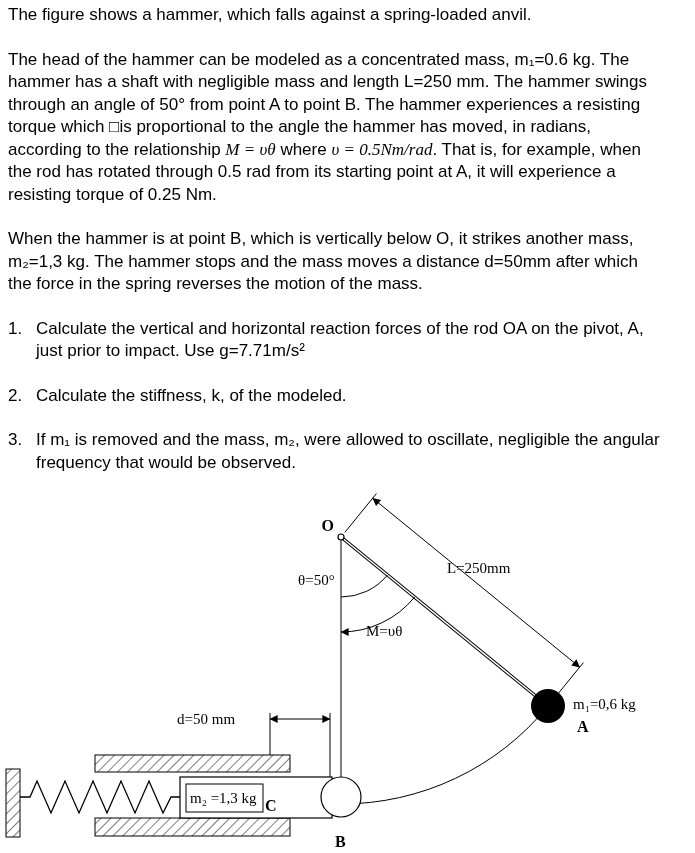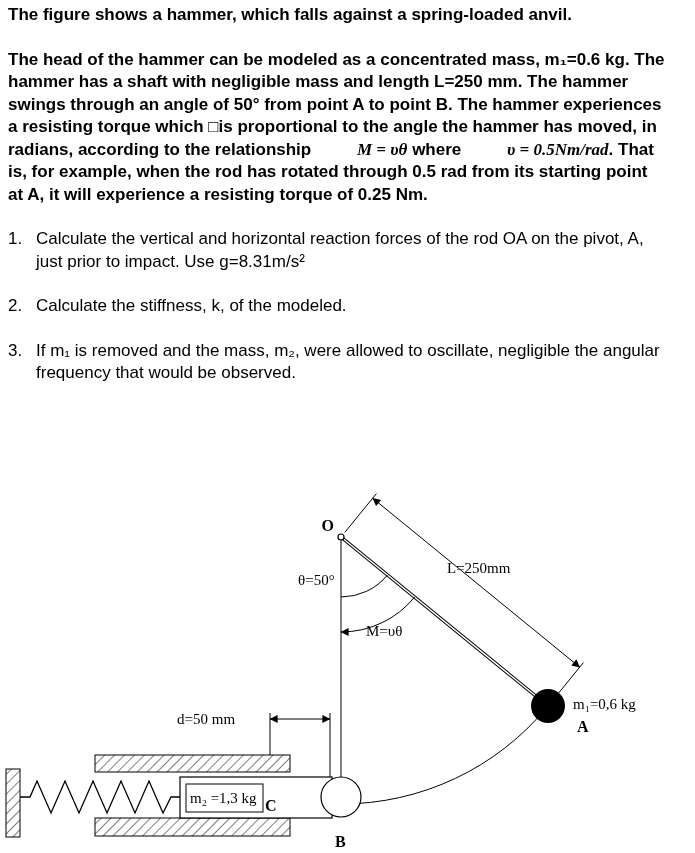--- a/index.html
+++ b/index.html
@@ -7,40 +7,41 @@
     position:relative;
     width:695px;height:853px;
     background:#ffffff;color:#000;
     font-family:"Liberation Sans", sans-serif;
     overflow:hidden;
   }
   .textblock{
     position:absolute;left:8px;top:4px;width:658px;
     font-size:17px;line-height:22.5px;
   }
-  .textblock p{margin:0 0 22px 0;font-weight:bold;}
-  .formula{font-family:"Liberation Serif", serif;font-style:italic;margin-left:41px;}
+  .textblock p{margin:0 0 22px 0;}
+  .formula{font-family:"Liberation Serif", serif;font-style:italic;}
   .q{display:flex;margin:0 0 22px 0;}
   .qnum{flex:0 0 28px;}
   .qtext{flex:1;}
   svg text{font-family:"Liberation Serif", serif;fill:#000;}
   svg .lbl{font-size:15px;}
   svg .pt{font-size:16px;font-weight:bold;}
   svg line, svg path, svg polyline, svg rect, svg circle{shape-rendering:geometricPrecision;}
 </style>
 </head>
 <body>
 
 <div class="textblock">
   <p>The figure shows a hammer, which falls against a spring-loaded anvil.</p>
   <p><span>The head of the hammer can be modeled as a concentrated mass, m₁=0.6 kg. The hammer has a shaft with negligible mass and length L=250 mm. The hammer swings through an angle of 50° from point A to point B. The hammer experiences a resisting torque which □is proportional to the angle the hammer has moved, in radians, according to the relationship </span><span class="formula">M = υθ</span><span> where </span><span class="formula">υ = 0.5Nm/rad</span><span>. That is, for example, when the rod has rotated through 0.5 rad from its starting point at A, it will experience a resisting torque of 0.25 Nm.</span></p>
+  <p>When the hammer is at point B, which is vertically below O, it strikes another mass, m₂=1,3 kg. The hammer stops and the mass moves a distance d=50mm after which the force in the spring reverses the motion of the mass.</p>
 
   <div class="q">
     <span class="qnum">1.</span>
-    <span class="qtext">Calculate the vertical and horizontal reaction forces of the rod OA on the pivot, A, just prior to impact. Use g=8.31m/s²</span>
+    <span class="qtext">Calculate the vertical and horizontal reaction forces of the rod OA on the pivot, A, just prior to impact. Use g=7.71m/s²</span>
   </div>
   <div class="q">
     <span class="qnum">2.</span>
     <span class="qtext">Calculate the stiffness, k, of the modeled.</span>
   </div>
   <div class="q">
     <span class="qnum">3.</span>
     <span class="qtext">If m₁ is removed and the mass, m₂, were allowed to oscillate, negligible the angular frequency that would be observed.</span>
   </div>
 </div>

